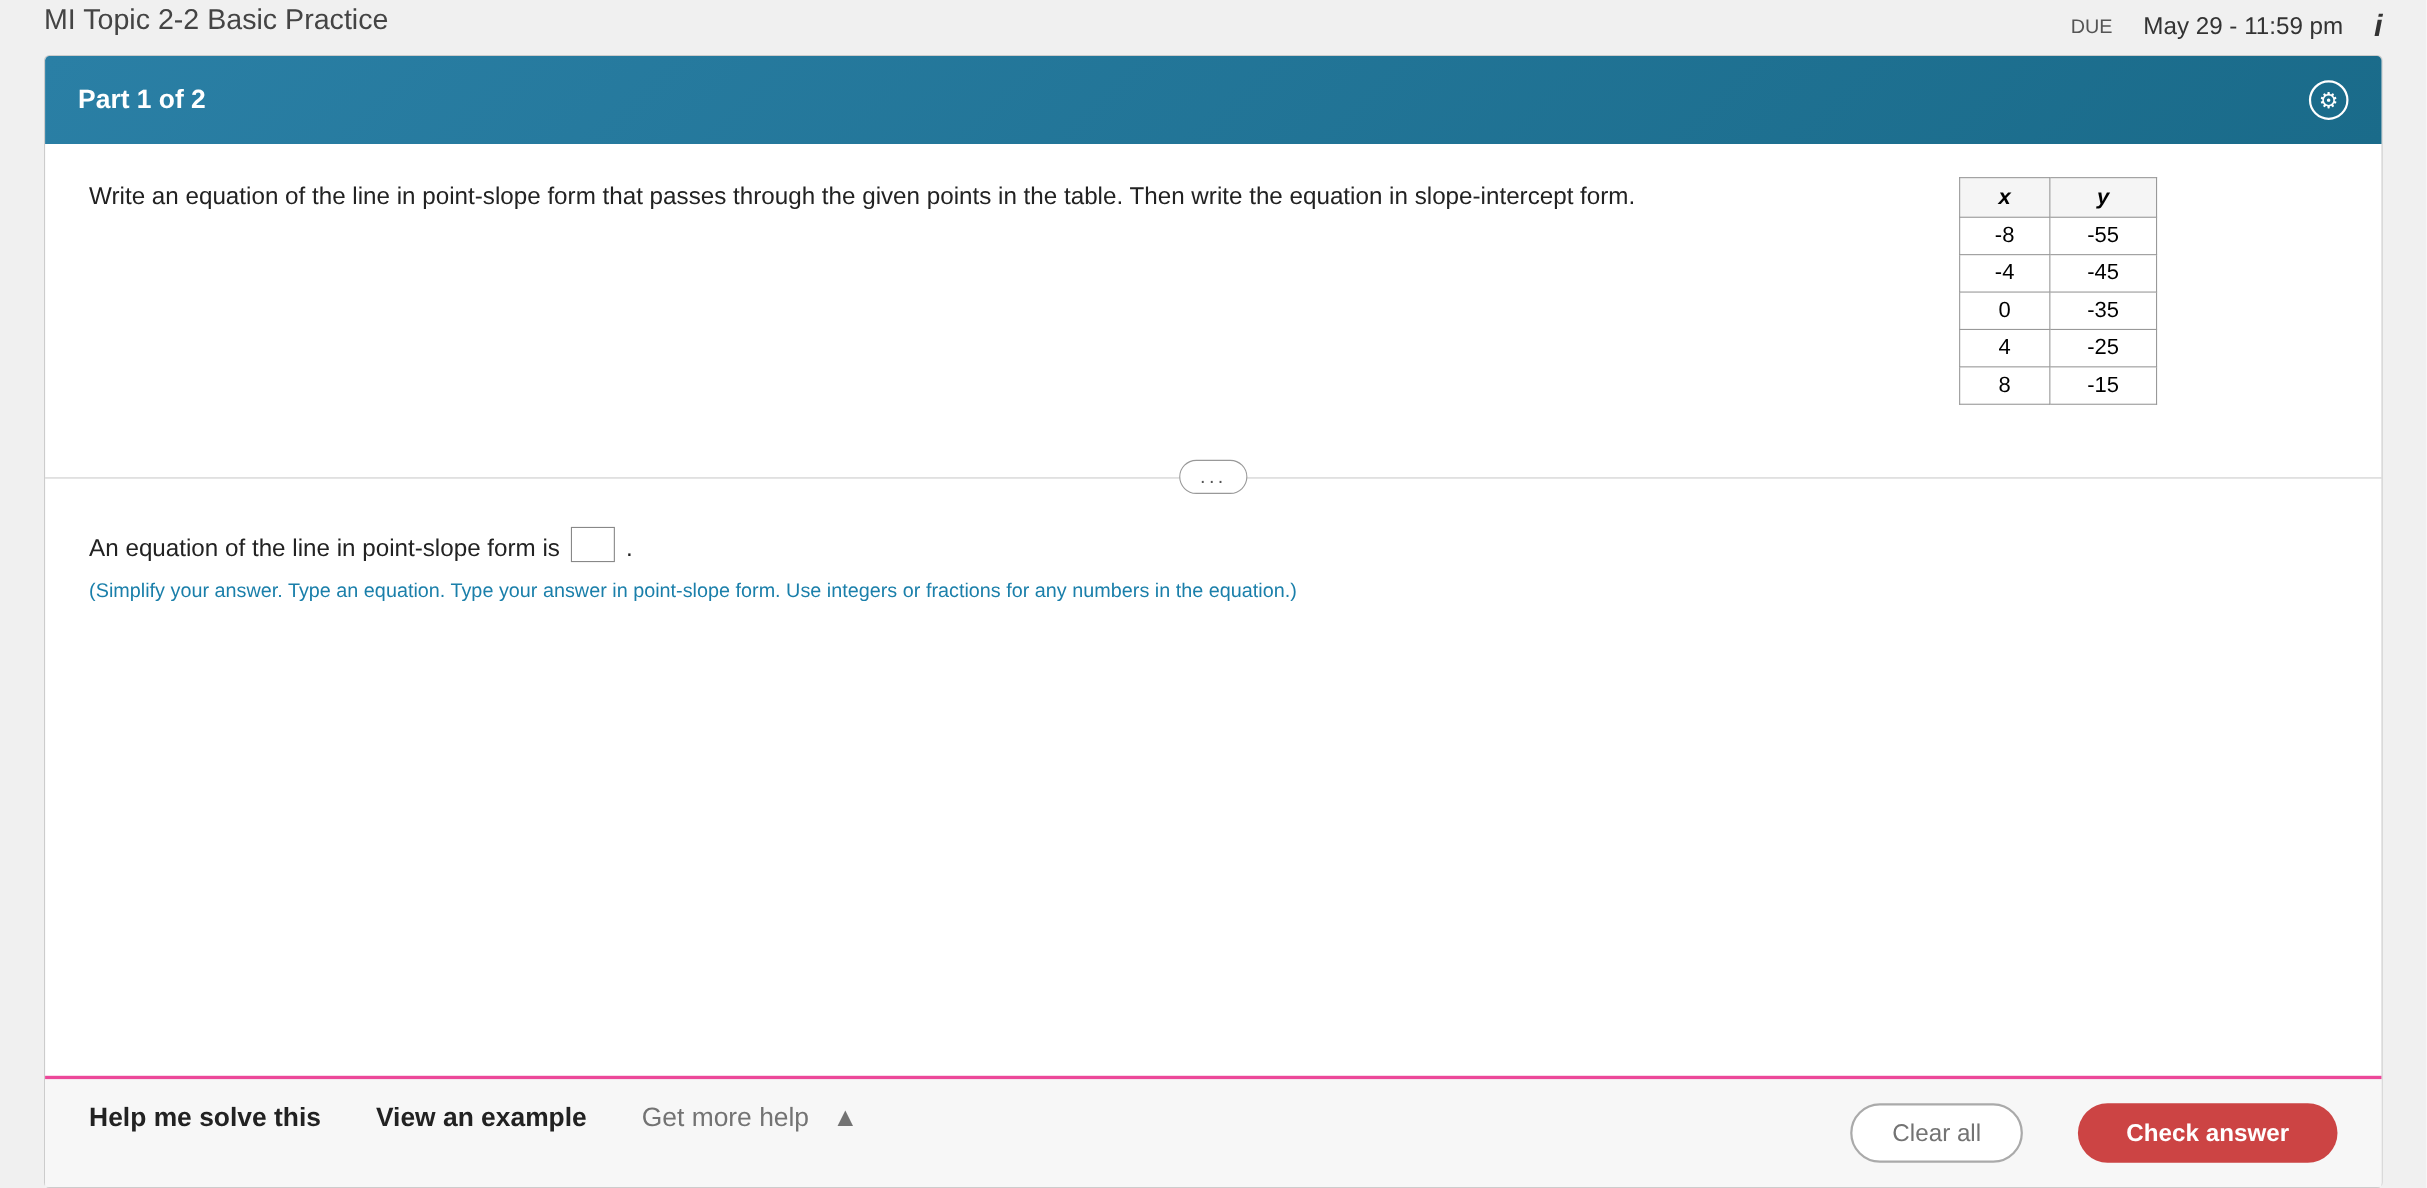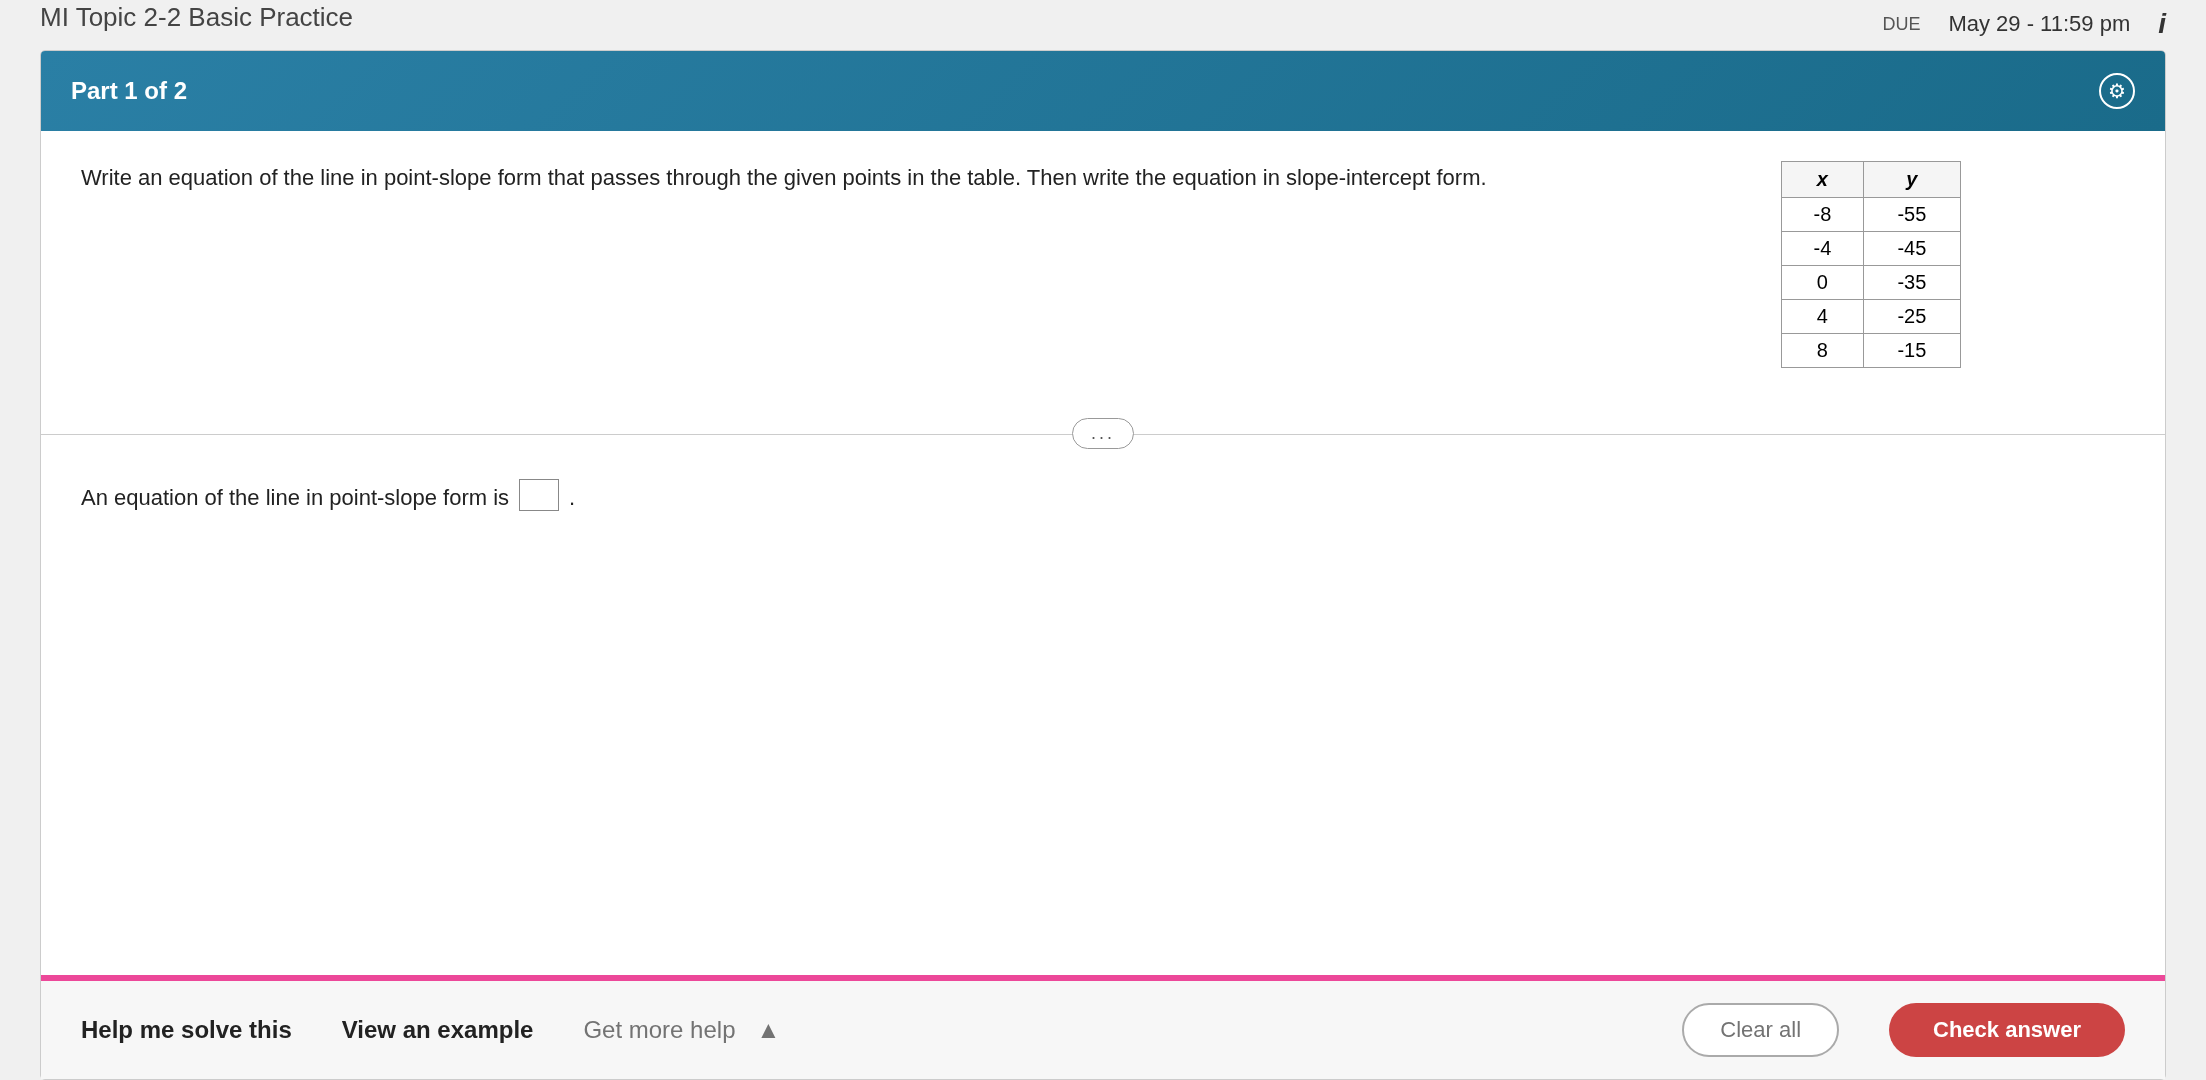--- a/index.html
+++ b/index.html
@@ -197,24 +197,24 @@
       line-height: 1.6;
       max-width: 1300px;
     }
 
     .bottom-bar {
       position: absolute;
       bottom: 0;
       left: 0;
       right: 0;
       background: #f7f7f7;
-      border-top: 6px solid #ec4899;
+      border-top: 3px solid #ec4899;
       padding: 22px 40px;
       display: flex;
-      align-items: center;
+      align-items: flex-start;
       gap: 50px;
     }
 
     .help-btn {
       font-size: 24px;
       font-weight: 700;
       color: #222;
       cursor: pointer;
       background: none;
       border: none;
@@ -329,20 +329,21 @@
     <div class="divider-line"></div>
     <button class="ellipsis-btn">...</button>
   </div>
 
   <div class="answer-section">
     <div class="answer-line">
       <span>An equation of the line in point-slope form is</span>
       <span class="answer-box"></span>
       <span>.</span>
     </div>
+    <div class="hint-text">(Simplify your answer. Type an equation. Type your answer in point-slope form. Use integers or fractions for any numbers in the equation.)</div>
   </div>
 
   <div class="bottom-bar">
     <button class="help-btn">Help me solve this</button>
     <button class="example-btn">View an example</button>
     <button class="more-help-btn">
       <span>Get more help</span>
       <span>▲</span>
     </button>
     <div class="spacer"></div>

